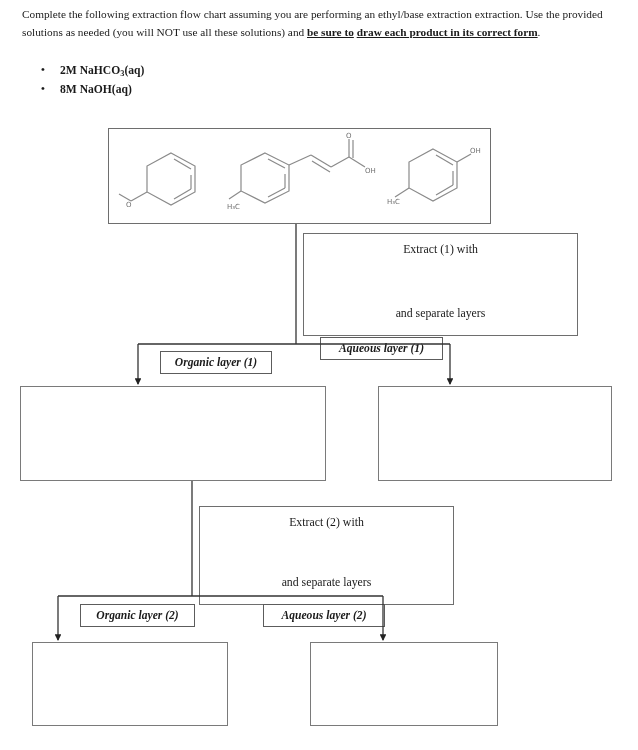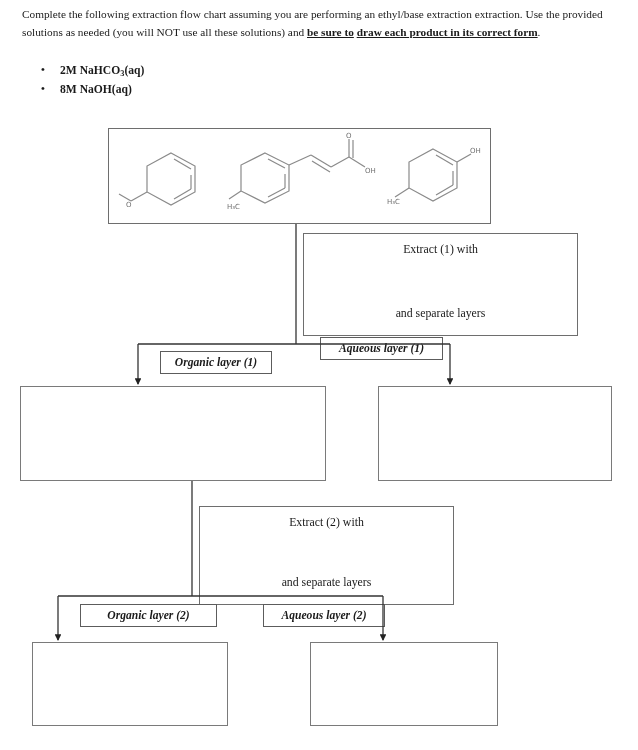--- a/index.html
+++ b/index.html
@@ -132,21 +132,21 @@
     background: #ffffff;
     font-size: 11.6px;
     font-weight: bold;
     text-align: center;
     line-height: 21px;
     height: 23px;
     font-style: italic;
   }
   #organic1 { left: 160px; top: 351px; width: 112px; }
   #aqueous1 { left: 320px; top: 337px; width: 123px; }
-  #organic2 { left: 80px;  top: 604px; width: 137px; }
+  #organic2 { left: 80px;  top: 604px; width: 115px; }
   #aqueous2 { left: 263px; top: 604px; width: 122px; }
 
   
   #answer-org1 { left: 20px;  top: 386px; width: 306px; height: 95px; }
   #answer-aq1  { left: 378px; top: 386px; width: 234px; height: 95px; }
   #answer-org2 { left: 32px;  top: 642px; width: 196px; height: 84px; }
   #answer-aq2  { left: 310px; top: 642px; width: 188px; height: 84px; }
 
   
   #connectors {

